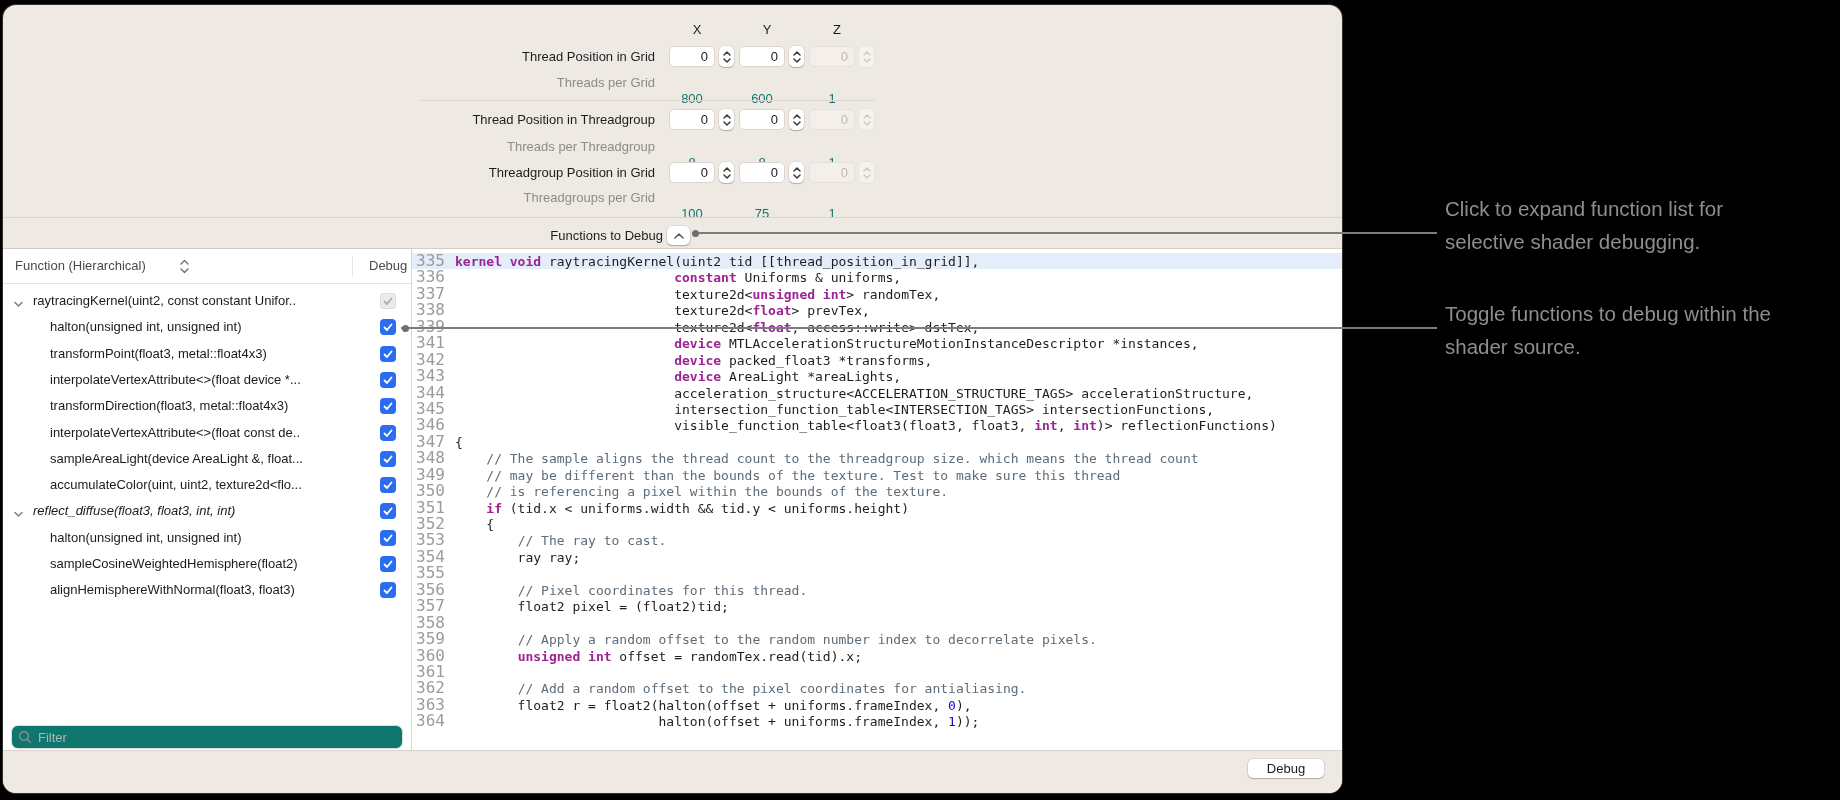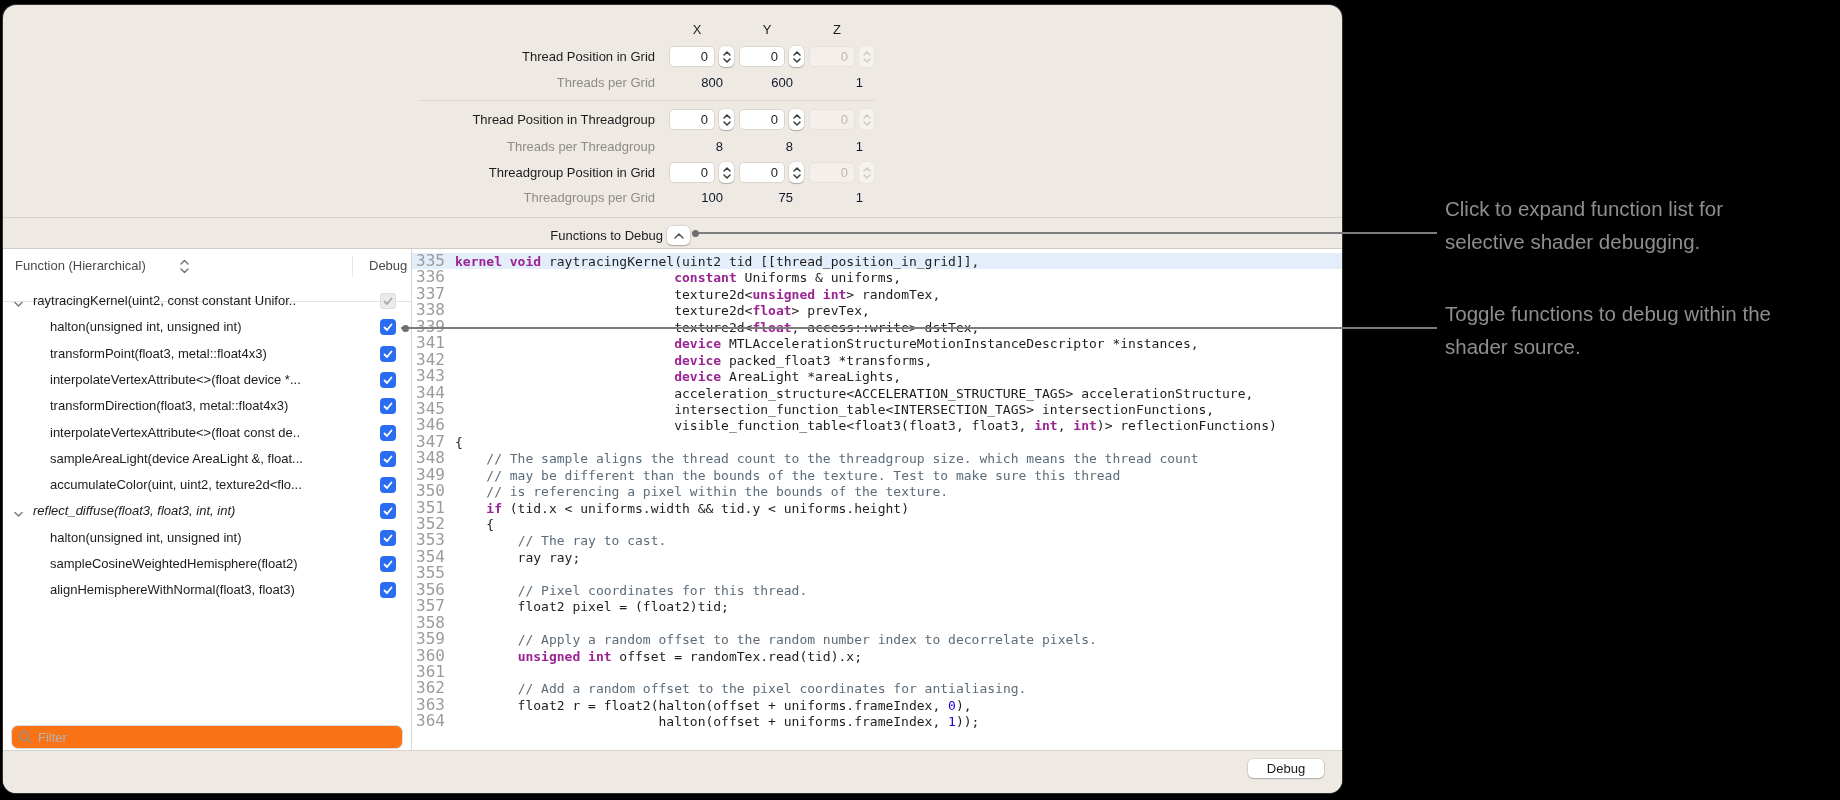--- a/index.html
+++ b/index.html
@@ -25,50 +25,50 @@
     border:1px solid #DBD5CF;border-radius:5px;font-size:13px;color:#1d1d1f;
     text-align:right;padding:2px 6px 0 0;
   }
   .stepbtns{
     position:absolute;left:50px;top:0;width:15px;height:21px;background:#fff;border-radius:5px;
     box-shadow:0 0 0 .5px rgba(0,0,0,.12),0 1px 1px rgba(0,0,0,.22);
     display:flex;align-items:center;justify-content:center;color:#3c3c3c;
   }
   .stepcell.disabled .stepfield{background:#F4EFEA;border-color:#E6E0DA;color:#BDB8B3;}
   .stepcell.disabled .stepbtns{background:#F6F2ED;box-shadow:0 0 0 .5px rgba(0,0,0,.05);color:#CFCAC4;}
-  .statval{position:absolute;top:4px;width:62px;text-align:right;font-size:13px;color:#0f172a;}
+  .statval{position:absolute;top:20px;width:62px;text-align:center;font-size:13px;color:#0f766e;}
   .form-divider{position:absolute;left:417px;top:95px;width:455px;height:1px;background:#DCD6D0;}
   .full-sep{position:absolute;left:0;width:100%;height:1px;background:#D8D2CC;}
   
   #functions-bar-label{position:absolute;left:430px;top:223px;width:230px;text-align:right;font-size:13px;color:#1d1d1f;}
   #functions-expand-btn{
     position:absolute;left:664px;top:221px;width:23px;height:19px;background:#fff;border-radius:5px;
     box-shadow:0 0 0 .5px rgba(0,0,0,.14),0 1px 1.5px rgba(0,0,0,.25);
     display:flex;align-items:center;justify-content:center;color:#5a5a5a;cursor:pointer;
   }
   
   #left-panel{position:absolute;left:0;top:244px;width:408px;height:501px;background:#fff;}
   #panel-vborder{position:absolute;left:408px;top:244px;width:1px;height:501px;background:#D6D6D6;}
-  #list-header{position:absolute;left:0;top:0;width:100%;height:53px;border-bottom:1px solid #E3E3E3;}
+  #list-header{position:absolute;left:0;top:0;width:100%;height:35px;border-bottom:1px solid #E3E3E3;}
   #name-col-header{position:absolute;left:12px;top:9px;font-size:13px;color:#4a4a4a;}
   #sort-icon{position:absolute;left:176px;top:10px;color:#6f6f6f;}
   #colsep{position:absolute;left:349px;top:7px;width:1px;height:21px;background:#E6E6E6;}
   #debug-col-header{position:absolute;left:366px;top:9px;width:42px;font-size:13px;color:#4a4a4a;}
   .fl-row{position:absolute;left:0;width:100%;height:26px;}
   .fl-label{position:absolute;top:5px;font-size:13px;color:#1b1b1d;white-space:nowrap;}
   .disclosure{position:absolute;left:10px;top:8px;}
   .checkbox{
     position:absolute;left:377px;top:5px;width:16px;height:16px;border-radius:4px;
     display:flex;align-items:center;justify-content:center;color:#fff;
   }
   .checkbox.checked{background:var(--accent,#2A6DF0);}
   .checkbox.checked-disabled{background:#ECEBEA;box-shadow:inset 0 0 0 1px #DFDEDD;color:#ABABAB;}
   #filter-wrap{position:absolute;left:8px;top:476px;width:392px;height:24px;}
   #filter-input{
-    width:100%;height:100%;border:1px solid #DCDCDC;border-radius:7px;background:#f97316;
+    width:100%;height:100%;border:1px solid #DCDCDC;border-radius:7px;background:#0f766e;
     font-size:13px;padding:0 8px 0 26px;color:#1d1d1f;outline:none;font-family:"Liberation Sans",sans-serif;
   }
   #filter-input::placeholder{color:#B3B3B3;}
   #filter-magnifier{position:absolute;left:7px;top:5px;pointer-events:none;}
   
   #code-area{position:absolute;left:409px;top:244px;width:930px;height:501px;background:#fff;overflow:hidden;}
   #code-lines{position:absolute;left:0;top:4px;width:100%;}
   .code-line{position:relative;height:16.45px;white-space:pre;font-family:"DejaVu Sans Mono",monospace;font-size:13px;line-height:16.45px;}
   .code-line.hl{background:var(--hl,#E4EEFB);}
   .ln{display:inline-block;width:33px;text-align:right;color:#9B9B9B;margin-right:10px;font-size:16px;}

